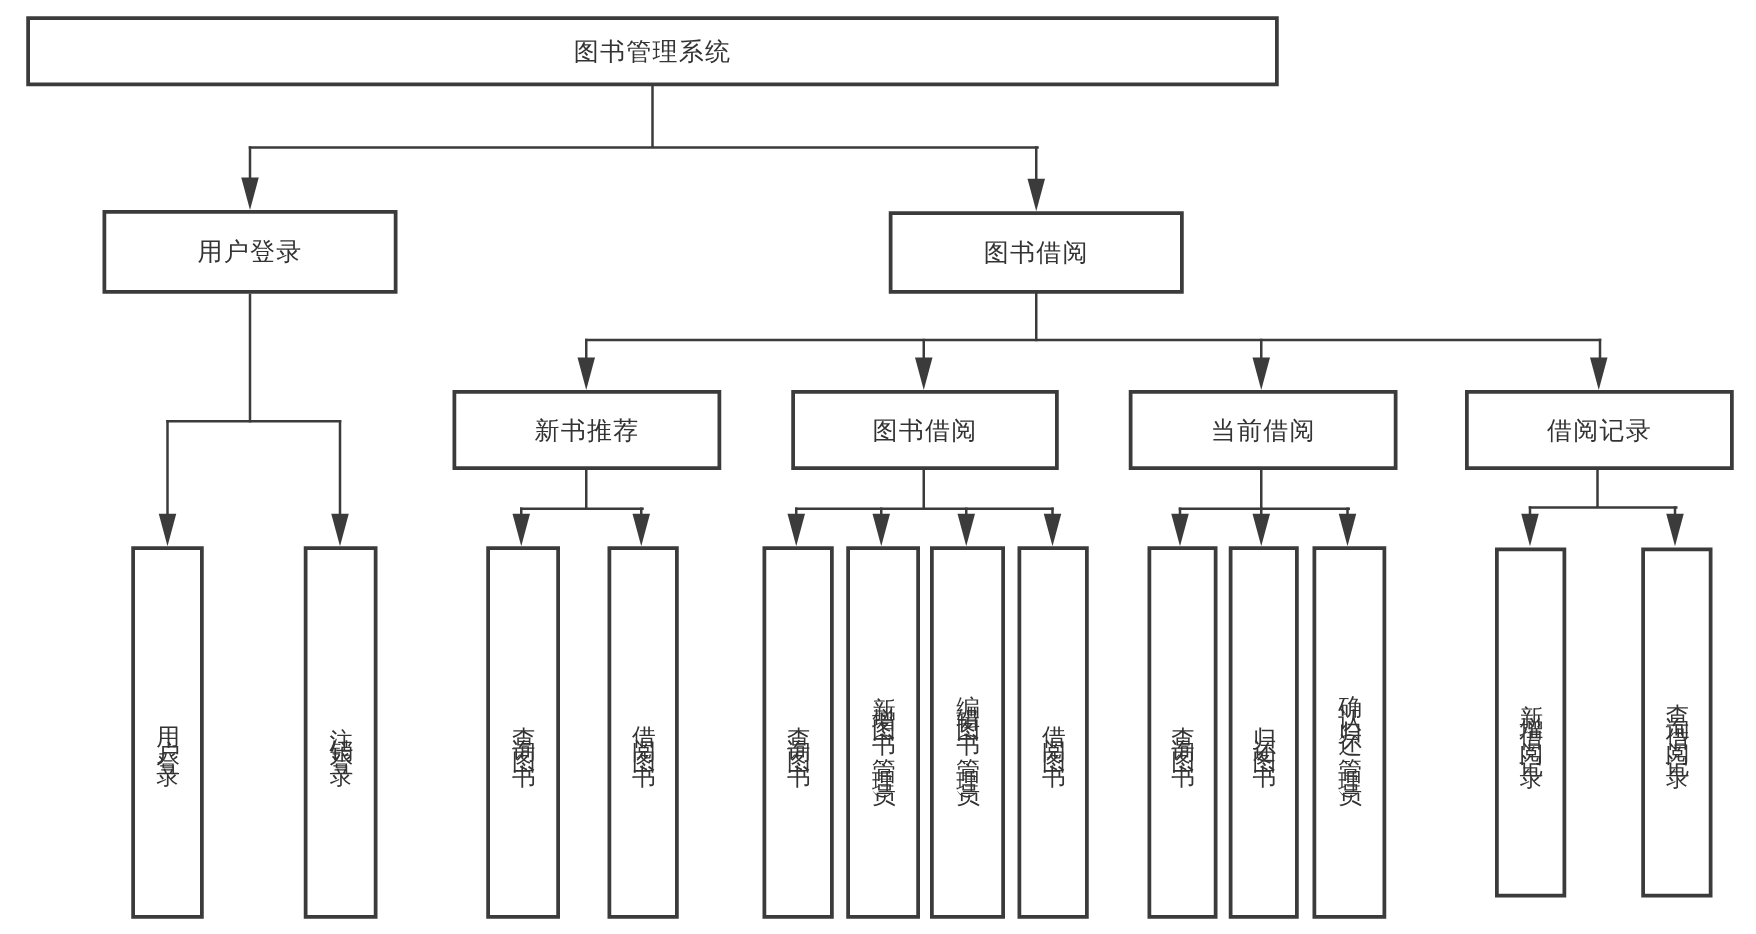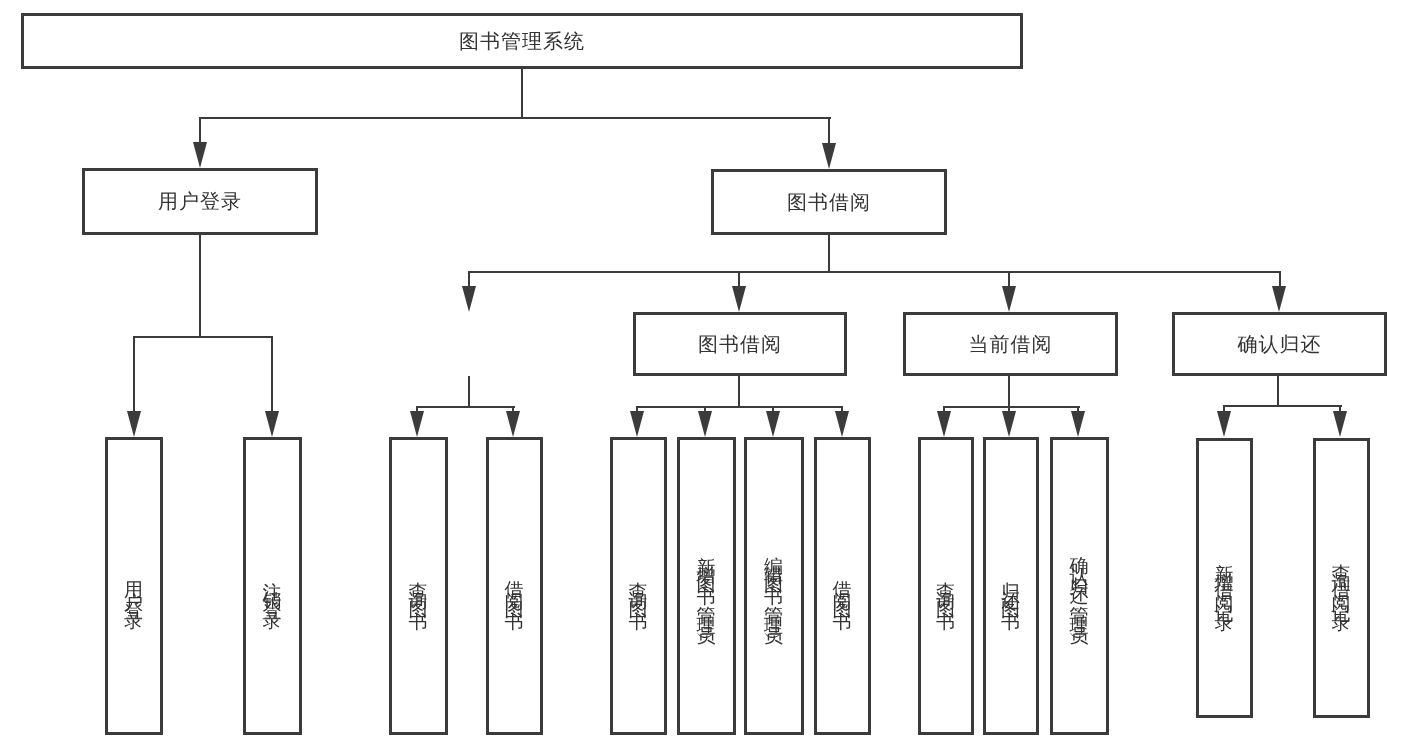--- a/index.html
+++ b/index.html
@@ -94,23 +94,24 @@
   <div class="hl" style="left:468px;top:271px;width:813px;"></div>
   <div class="vl" style="left:468px;top:271px;height:19px;"></div>
   <div class="arw" style="left:462px;top:286px;"></div>
   <div class="vl" style="left:738px;top:271px;height:19px;"></div>
   <div class="arw" style="left:732px;top:286px;"></div>
   <div class="vl" style="left:1008px;top:271px;height:19px;"></div>
   <div class="arw" style="left:1002px;top:286px;"></div>
   <div class="vl" style="left:1279px;top:271px;height:19px;"></div>
   <div class="arw" style="left:1272px;top:286px;"></div>
 
+  <div class="hbox" style="left:362px;top:312px;width:215px;height:64px;">新书推荐</div>
   <div class="hbox" style="left:903px;top:312px;width:215px;height:64px;">当前借阅</div>
   <div class="hbox" style="left:633px;top:312px;width:214px;height:64px;">图书借阅</div>
-  <div class="hbox" style="left:1172px;top:312px;width:215px;height:64px;">确认归还</div>
+  <div class="hbox" style="left:1172px;top:312px;width:215px;height:64px;">借阅记录</div>
 
   <div class="vl" style="left:468px;top:376px;height:31px;"></div>
   <div class="hl" style="left:416px;top:406px;width:99px;"></div>
   <div class="vl" style="left:416px;top:406px;height:10px;"></div>
   <div class="arw" style="left:410px;top:411px;"></div>
   <div class="vl" style="left:512px;top:406px;height:10px;"></div>
   <div class="arw" style="left:506px;top:411px;"></div>
 
   <div class="vl" style="left:738px;top:376px;height:31px;"></div>
   <div class="hl" style="left:636px;top:406px;width:207px;"></div>

